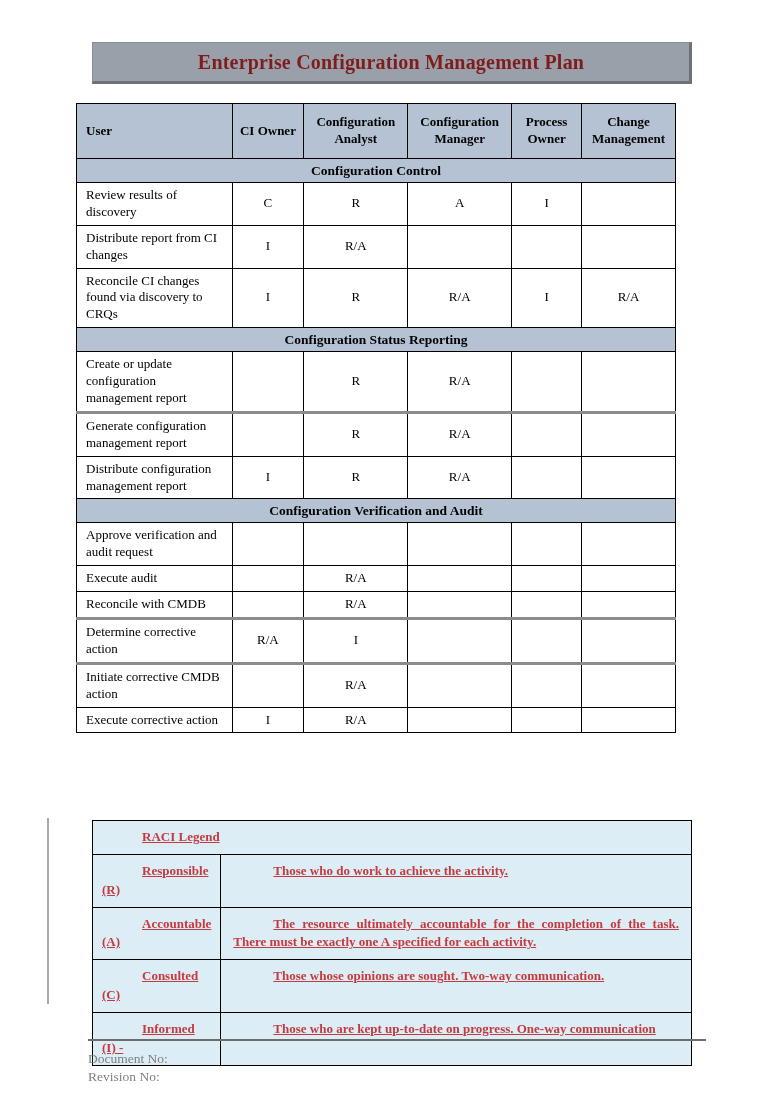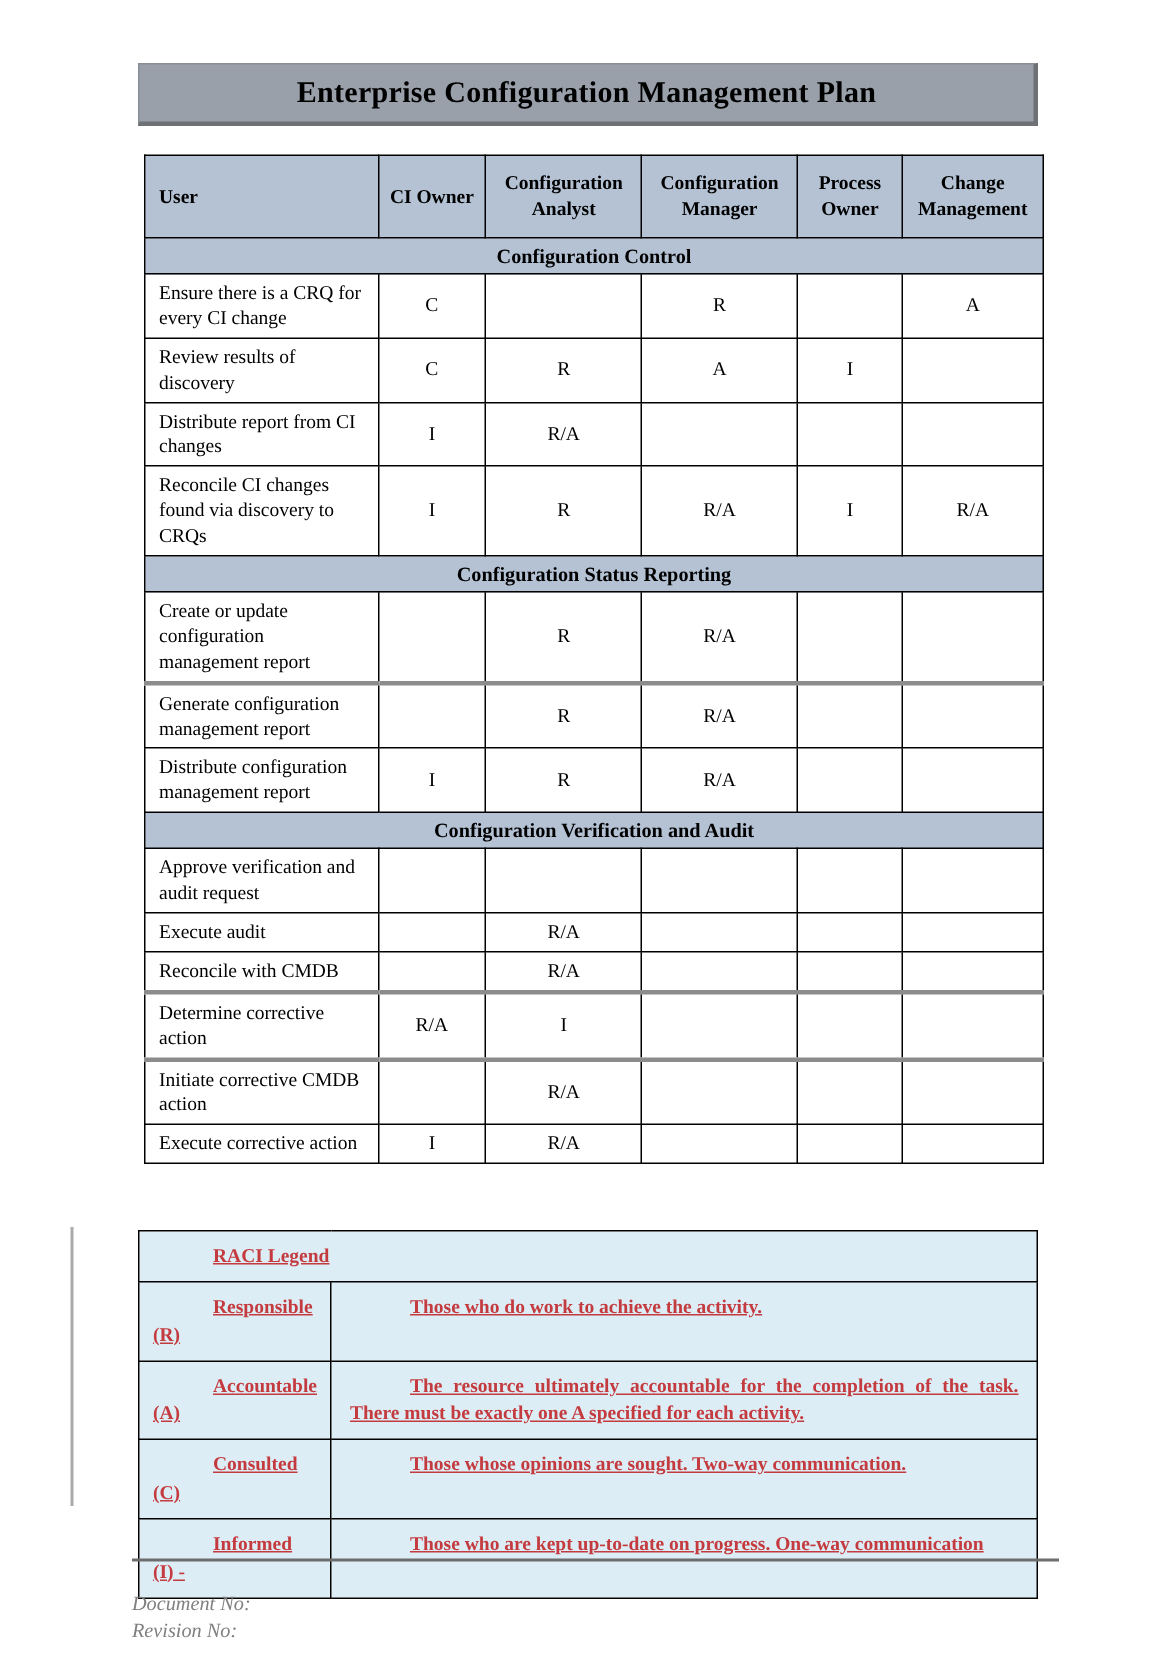--- a/index.html
+++ b/index.html
@@ -20,26 +20,26 @@
   
   .title-bar{
     position:absolute;left:92px;top:42px;width:600px;height:42px;
     background:var(--title-bar-bg);
     border:1px solid #898e95;
     border-right:3px solid var(--title-bar-border);
     border-bottom:3px solid var(--title-bar-border);
     display:flex;align-items:center;justify-content:center;
   }
   .title-bar span{
-    color:#000000;font-size:20px;font-weight:bold;letter-spacing:.2px;
+    color:#7f1d1d;font-size:20px;font-weight:bold;letter-spacing:.2px;
   }
 
   
   table{border-collapse:collapse;}
-  .raci-table{position:absolute;left:96px;top:103px;width:600px;}
+  .raci-table{position:absolute;left:76px;top:103px;width:600px;}
   .raci-table th,.raci-table td{
     border:1px solid var(--border-black);
     font-size:13px;line-height:1.3;vertical-align:middle;
   }
   .raci-table th{
     background:var(--table-header-bg);
     height:55px;font-weight:bold;padding:4px 6px;
   }
   .raci-table th.first{text-align:left;padding-left:9px;}
   .raci-table td.section{
@@ -59,22 +59,22 @@
     font-weight:bold;font-size:13px;line-height:1.45;
     padding:7px 9px;vertical-align:top;
   }
   .legend-table td u{text-decoration:underline;margin-left:40px;}
   .legend-table td.desc{text-align:justify;padding-left:12px;padding-right:12px;}
 
   
   .left-rule{position:absolute;left:47px;top:818px;width:2px;height:186px;background:#a9a9a9;}
 
   
-  .footer{position:absolute;left:88px;top:1039px;width:618px;border-top:2px solid #6d6d6d;padding-top:19px;
-    display:flex;justify-content:space-between;color:var(--footer-gray);font-size:13.5px;line-height:1.3;font-style:italic;}
+  .footer{position:absolute;left:88px;top:1039px;width:618px;border-top:2px solid #6d6d6d;padding-top:9px;
+    display:flex;justify-content:space-between;color:var(--footer-gray);font-size:13.5px;line-height:1.3;}
   .footer .right{text-align:right;}
 </style>
 </head>
 <body>
 
 <div class="page">
 
   <div class="title-bar">
     <span>Enterprise Configuration Management Plan</span>
   </div>
@@ -94,28 +94,20 @@
           <th>CI Owner</th>
           <th>Configuration Analyst</th>
           <th>Configuration Manager</th>
           <th>Process Owner</th>
           <th>Change Management</th>
         </tr>
         <tr>
           <td class="section" colspan="6">Configuration Control</td>
         </tr>
         <tr>
-          <td class="activity">Ensure there is a CRQ for every CI change</td>
-          <td class="value">C</td>
-          <td class="value"></td>
-          <td class="value">R</td>
-          <td class="value"></td>
-          <td class="value">A</td>
-        </tr>
-        <tr>
           <td class="activity">Review results of discovery</td>
           <td class="value">C</td>
           <td class="value">R</td>
           <td class="value">A</td>
           <td class="value">I</td>
           <td class="value"></td>
         </tr>
         <tr>
           <td class="activity">Distribute report from CI changes</td>
           <td class="value">I</td>

